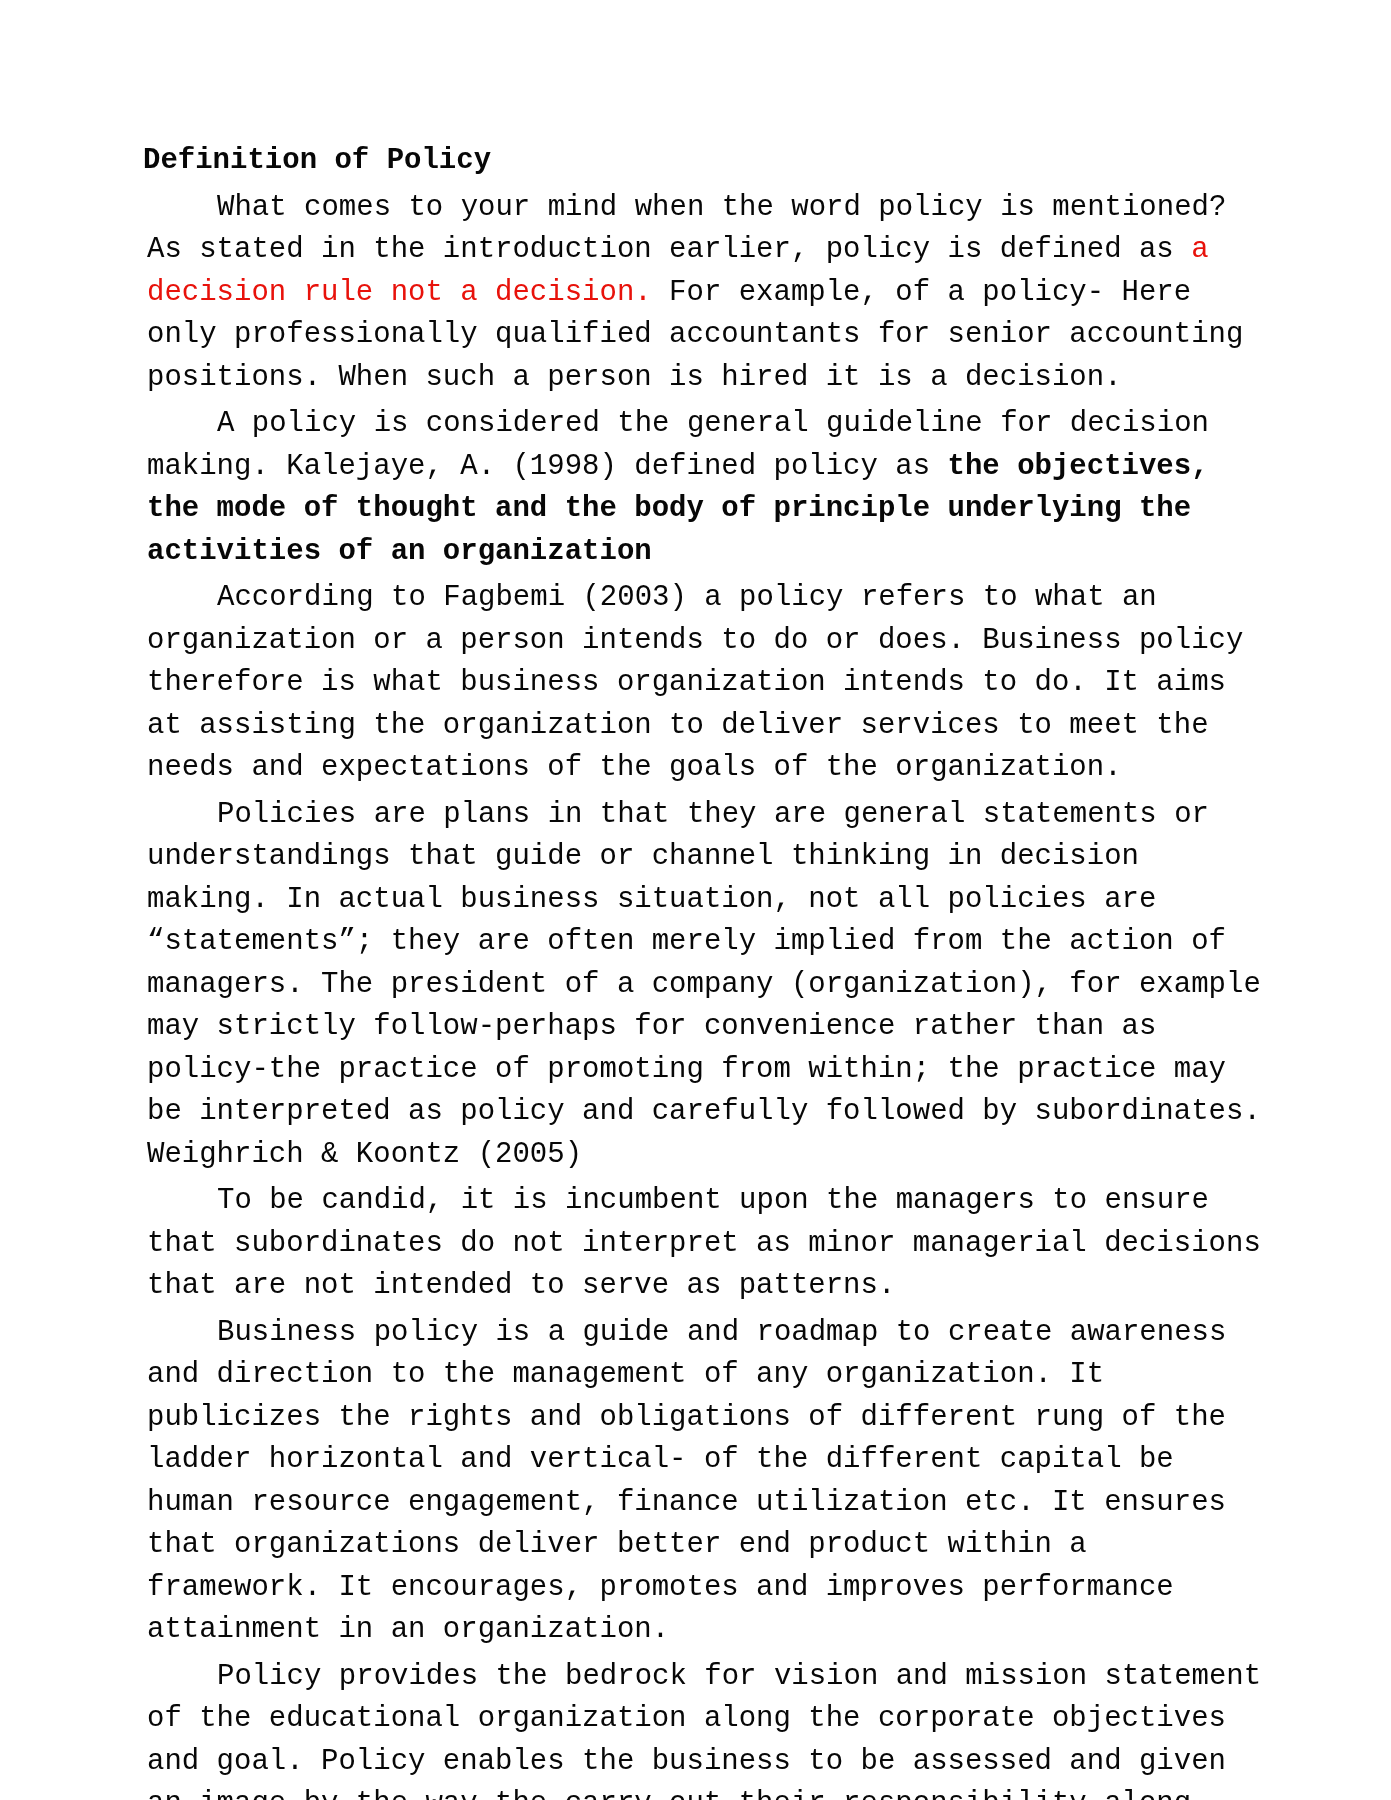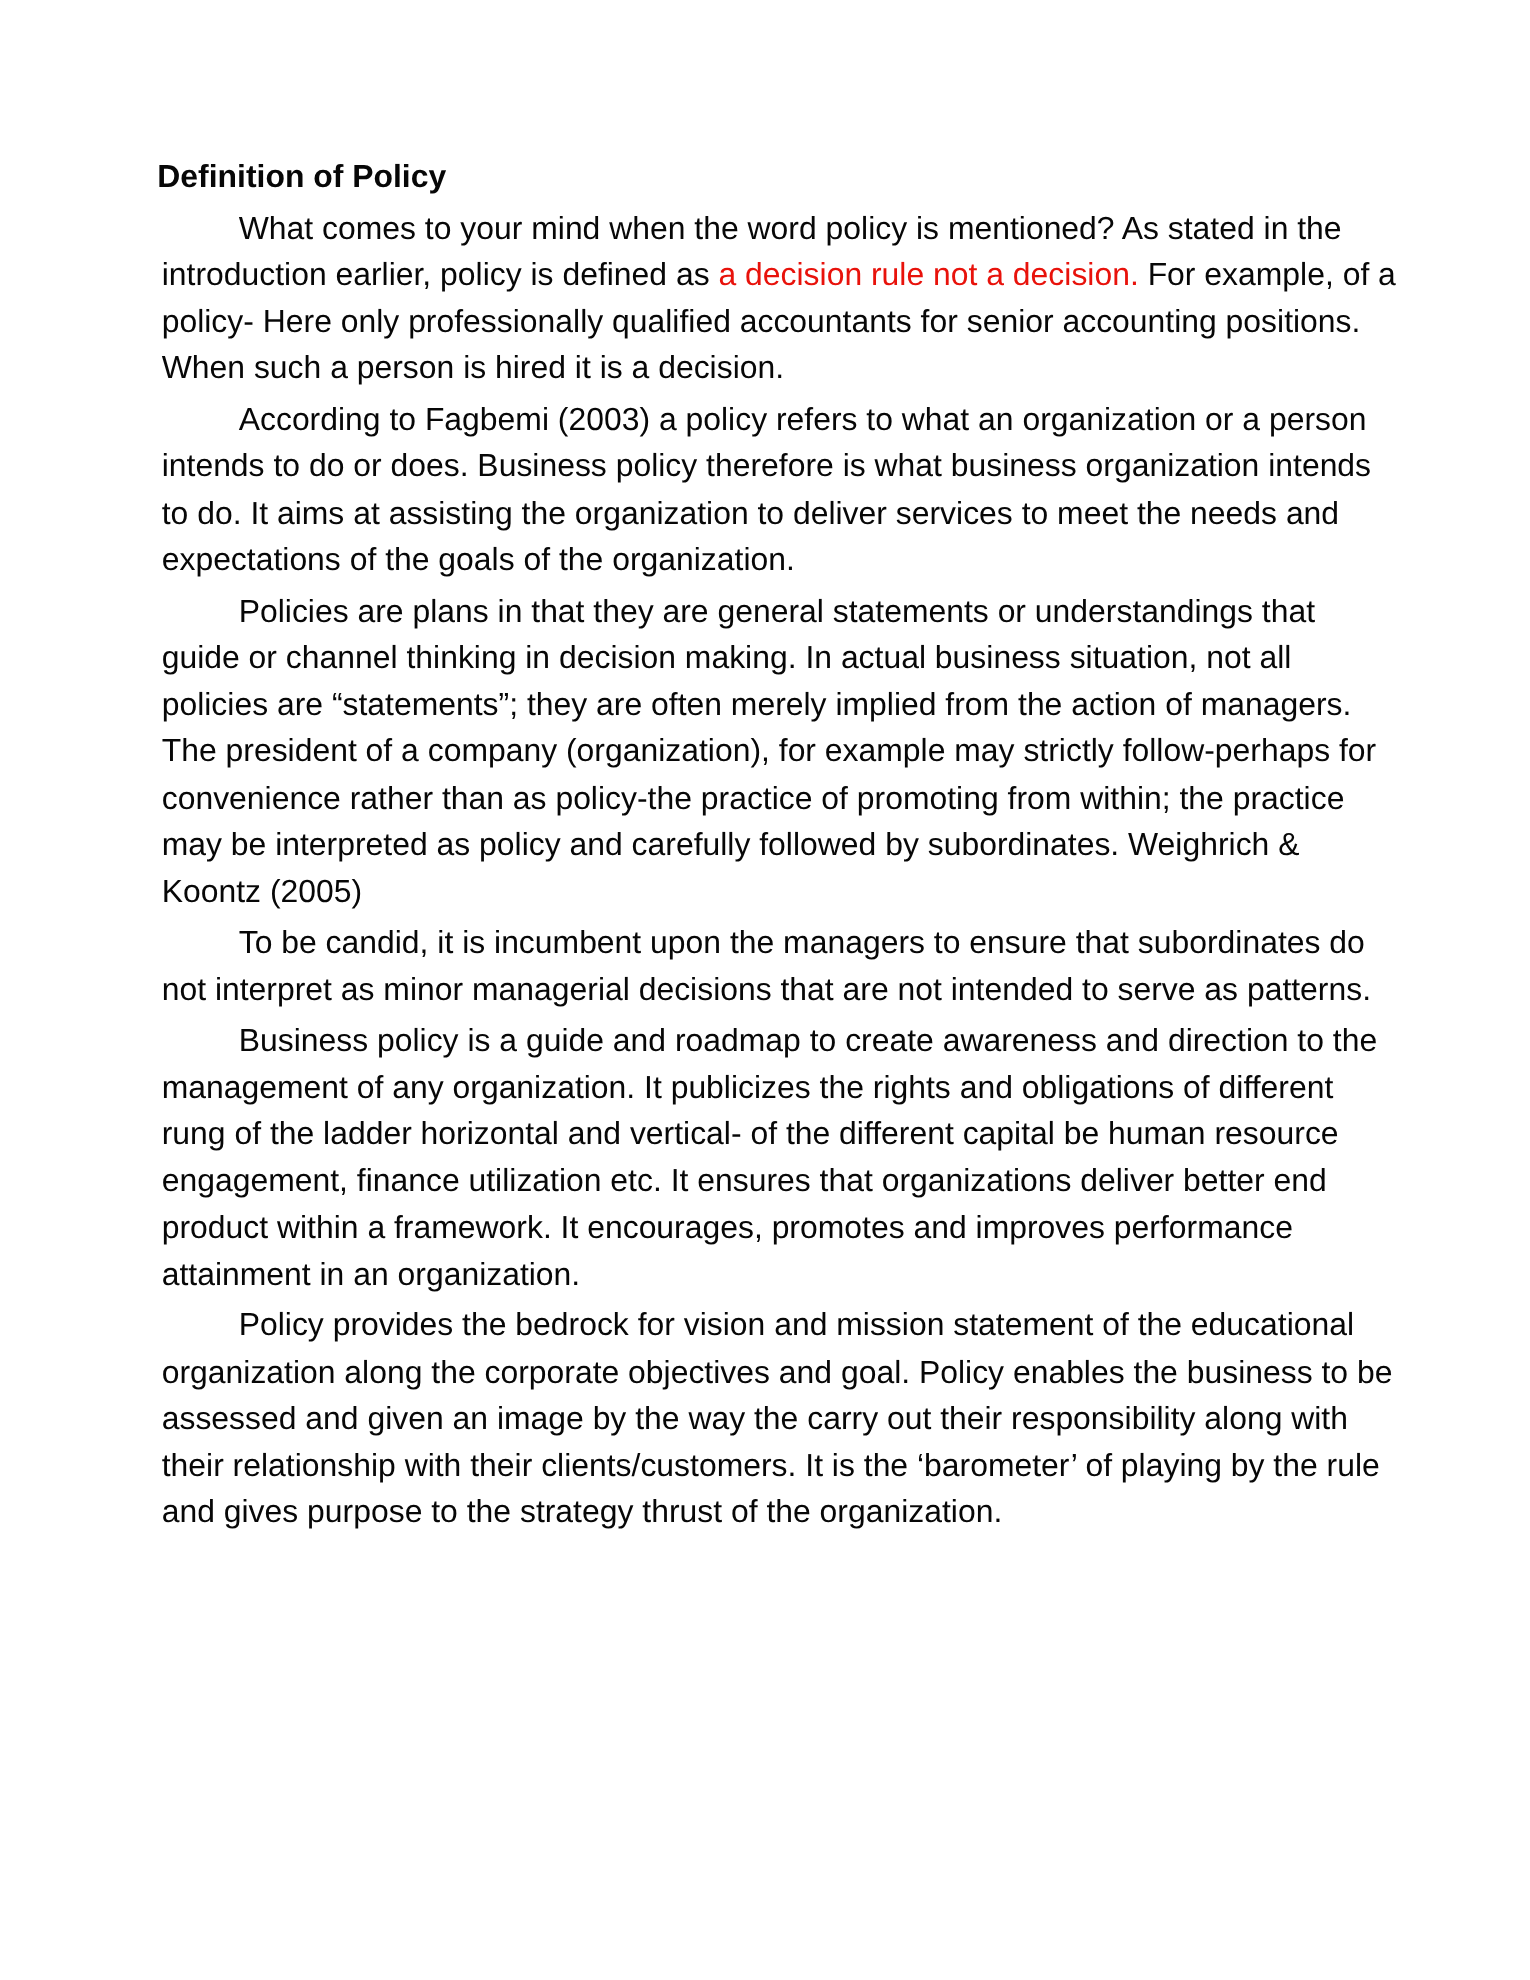--- a/index.html
+++ b/index.html
@@ -7,21 +7,21 @@
     padding: 0;
     background: #ffffff;
   }
   .page {
     position: relative;
     width: 1391px;
     height: 1800px;
     background: #ffffff;
     box-sizing: border-box;
     padding: 140px 115px 0 143px;
-    font-family: Liberation Sans, sans-serif;
+    font-family: Liberation Mono, monospace;
     font-size: 29px;
     line-height: 42.5px;
     color: #070707;
     text-align: left;
   }
   .doc-heading {
     font-size: 29px;
     font-weight: bold;
     margin: 0;
     line-height: 42.5px;
@@ -38,20 +38,21 @@
   }
 </style>
 </head>
 <body>
 
 <div class="page" style="color: rgb(7, 7, 7);">
   <h1 class="doc-heading">Definition of Policy</h1>
 
   <p class="doc-paragraph"><span>What comes to your mind when the word policy is mentioned? As stated in the introduction earlier, policy is defined as </span><span class="run-red">a decision rule not a decision.</span><span> For example, of a policy- Here only professionally qualified accountants for senior accounting positions. When such a person is hired it is a decision.</span></p>
 
+  <p class="doc-paragraph"><span>A policy is considered the general guideline for decision making. Kalejaye, A. (1998) defined policy as </span><span class="run-bold">the objectives, the mode of thought and the body of principle underlying the activities of an organization</span></p>
 
   <p class="doc-paragraph"><span>According to Fagbemi (2003) a policy refers to what an organization or a person intends to do or does. Business policy therefore is what business organization intends to do. It aims at assisting the organization to deliver services to meet the needs and expectations of the goals of the organization.</span></p>
 
   <p class="doc-paragraph"><span>Policies are plans in that they are general statements or understandings that guide or channel thinking in decision making. In actual business situation, not all policies are “statements”; they are often merely implied from the action of managers. The president of a company (organization), for example may strictly follow-perhaps for convenience rather than as policy-the practice of promoting from within; the practice may be interpreted as policy and carefully followed by subordinates. Weighrich &amp; Koontz (2005)</span></p>
 
   <p class="doc-paragraph"><span>To be candid, it is incumbent upon the managers to ensure that subordinates do not interpret as minor managerial decisions that are not intended to serve as patterns.</span></p>
 
   <p class="doc-paragraph"><span>Business policy is a guide and roadmap to create awareness and direction to the management of any organization. It publicizes the rights and obligations of different rung of the ladder horizontal and vertical- of the different capital be human resource engagement, finance utilization etc. It ensures that organizations deliver better end product within a framework. It encourages, promotes and improves performance attainment in an organization.</span></p>
 
   <p class="doc-paragraph"><span>Policy provides the bedrock for vision and mission statement of the educational organization along the corporate objectives and goal. Policy enables the business to be assessed and given an image by the way the carry out their responsibility along with their relationship with their clients/customers. It is the ‘barometer’ of playing by the rule and gives purpose to the strategy thrust of the organization.</span></p>

